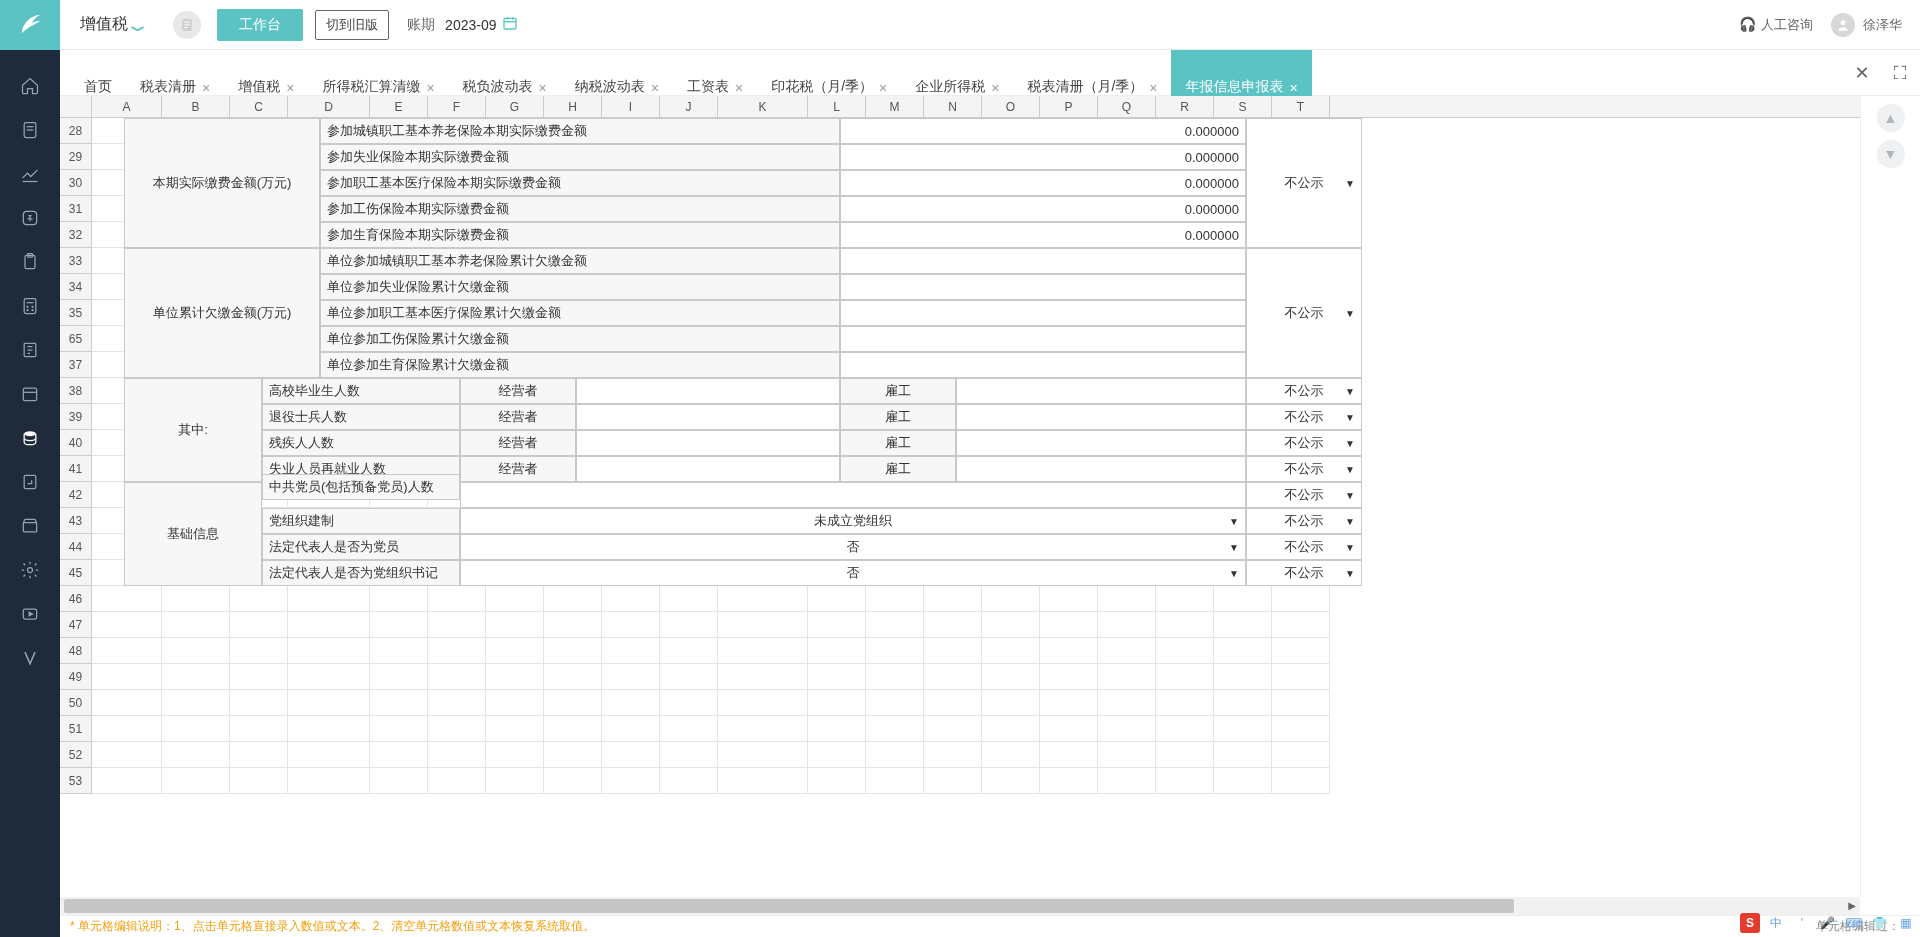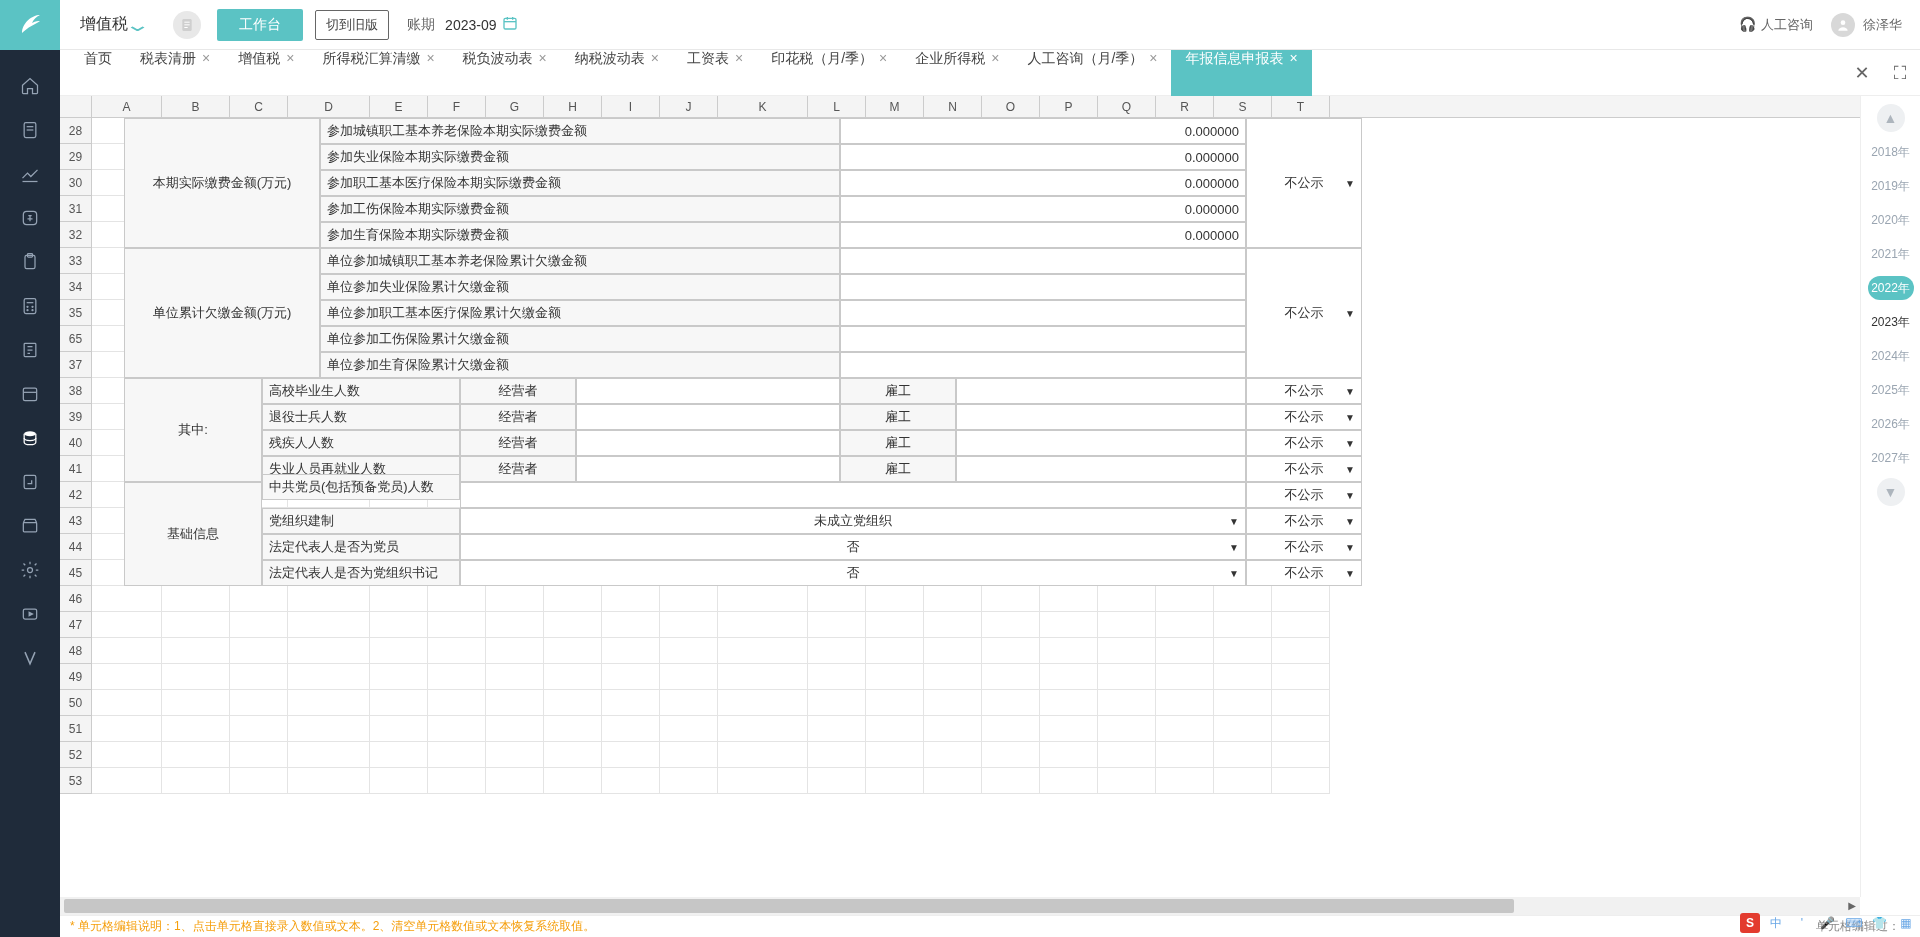--- a/index.html
+++ b/index.html
@@ -27,21 +27,21 @@
 .sidebar { position: absolute; top: 50px; left: 0; bottom: 0; width: 60px; background: #1f2b3a; display: flex; flex-direction: column; align-items: center; padding-top: 14px; z-index: 5; }
 .sidebar-item { width: 60px; height: 44px; display: flex; align-items: center; justify-content: center; cursor: pointer; color: #95a3b4; }
 .sidebar-item.active { color: #fff; }
 .sidebar-item svg { width: 20px; height: 20px; }
 
 
 .main { position: absolute; top: 50px; left: 60px; right: 0; bottom: 0; background: #f5f7fa; display: flex; flex-direction: column; }
 
 
 .tabstrip { height: 46px; background: #fff; display: flex; align-items: center; padding: 0 10px; border-bottom: 1px solid #eee; position: relative; }
-.tab { padding: 0 14px; height: 46px; display: flex; align-items: flex-start; font-size: 14px; color: #444; cursor: pointer; position: relative; }
+.tab { padding: 0 14px; height: 46px; display: flex; align-items: flex-end; font-size: 14px; color: #444; cursor: pointer; position: relative; }
 .tab.active { background: #5bc3c4; color: #fff; }
 .tab-close { margin-left: 6px; color: #999; font-size: 14px; }
 .tab.active .tab-close { color: #fff; }
 .tabstrip-actions { position: absolute; right: 6px; top: 0; height: 46px; display: flex; align-items: center; gap: 10px; }
 .tabstrip-actions span { width: 28px; height: 28px; display: flex; align-items: center; justify-content: center; cursor: pointer; color: #666; font-size: 18px; }
 
 
 .subtabs-row { height: 48px; background: #fff; display: flex; align-items: center; padding: 0 14px; margin-top: 6px; border-bottom: 1px solid #eee; }
 .subtab { padding: 0 14px; height: 34px; display: flex; align-items: center; font-size: 14px; cursor: pointer; color: #666; border: 1px solid transparent; }
 .subtab.active { color: #5bc3c4; border-bottom: 2px solid #5bc3c4; }
@@ -270,21 +270,21 @@
       </div>
       <div class="tab">
         <span>印花税（月/季）</span>
         <span class="tab-close">×</span>
       </div>
       <div class="tab">
         <span>企业所得税</span>
         <span class="tab-close">×</span>
       </div>
       <div class="tab">
-        <span>人工咨询（月/季）</span>
+        <span>税表清册（月/季）</span>
         <span class="tab-close">×</span>
       </div>
       <div class="tab active">
         <span>年报信息申报表</span>
         <span class="tab-close">×</span>
       </div>
       <div class="tabstrip-actions">
       <span>✕</span>
       <span>⛶</span>
     </div>
@@ -997,32 +997,20 @@
     </div>
 
     <div class="hscroll">
       <div class="hscroll-left">◀</div>
       <div class="hscroll-thumb"></div>
       <div class="hscroll-right">▶</div>
     </div>
 
     <div class="year-rail">
       <div class="year-nav">▲</div>
-      <div id="years" style="display: flex; flex-direction: column; gap: 10px; align-items: center;">
-          <div class="year-chip">2018年</div>
-          <div class="year-chip">2019年</div>
-          <div class="year-chip">2020年</div>
-          <div class="year-chip">2021年</div>
-          <div class="year-chip active">2022年</div>
-          <div class="year-chip strong">2023年</div>
-          <div class="year-chip">2024年</div>
-          <div class="year-chip">2025年</div>
-          <div class="year-chip">2026年</div>
-          <div class="year-chip">2027年</div>
-        </div>
       <div class="year-nav">▼</div>
     </div>
 
     <div class="footer">
       <span class="footer-note">* 单元格编辑说明：1、点击单元格直接录入数值或文本。2、清空单元格数值或文本恢复系统取值。</span>
       <div class="footer-spacer"></div>
       <span class="footer-right">单元格编辑过：</span>
     </div>
   </div>
 </div>

